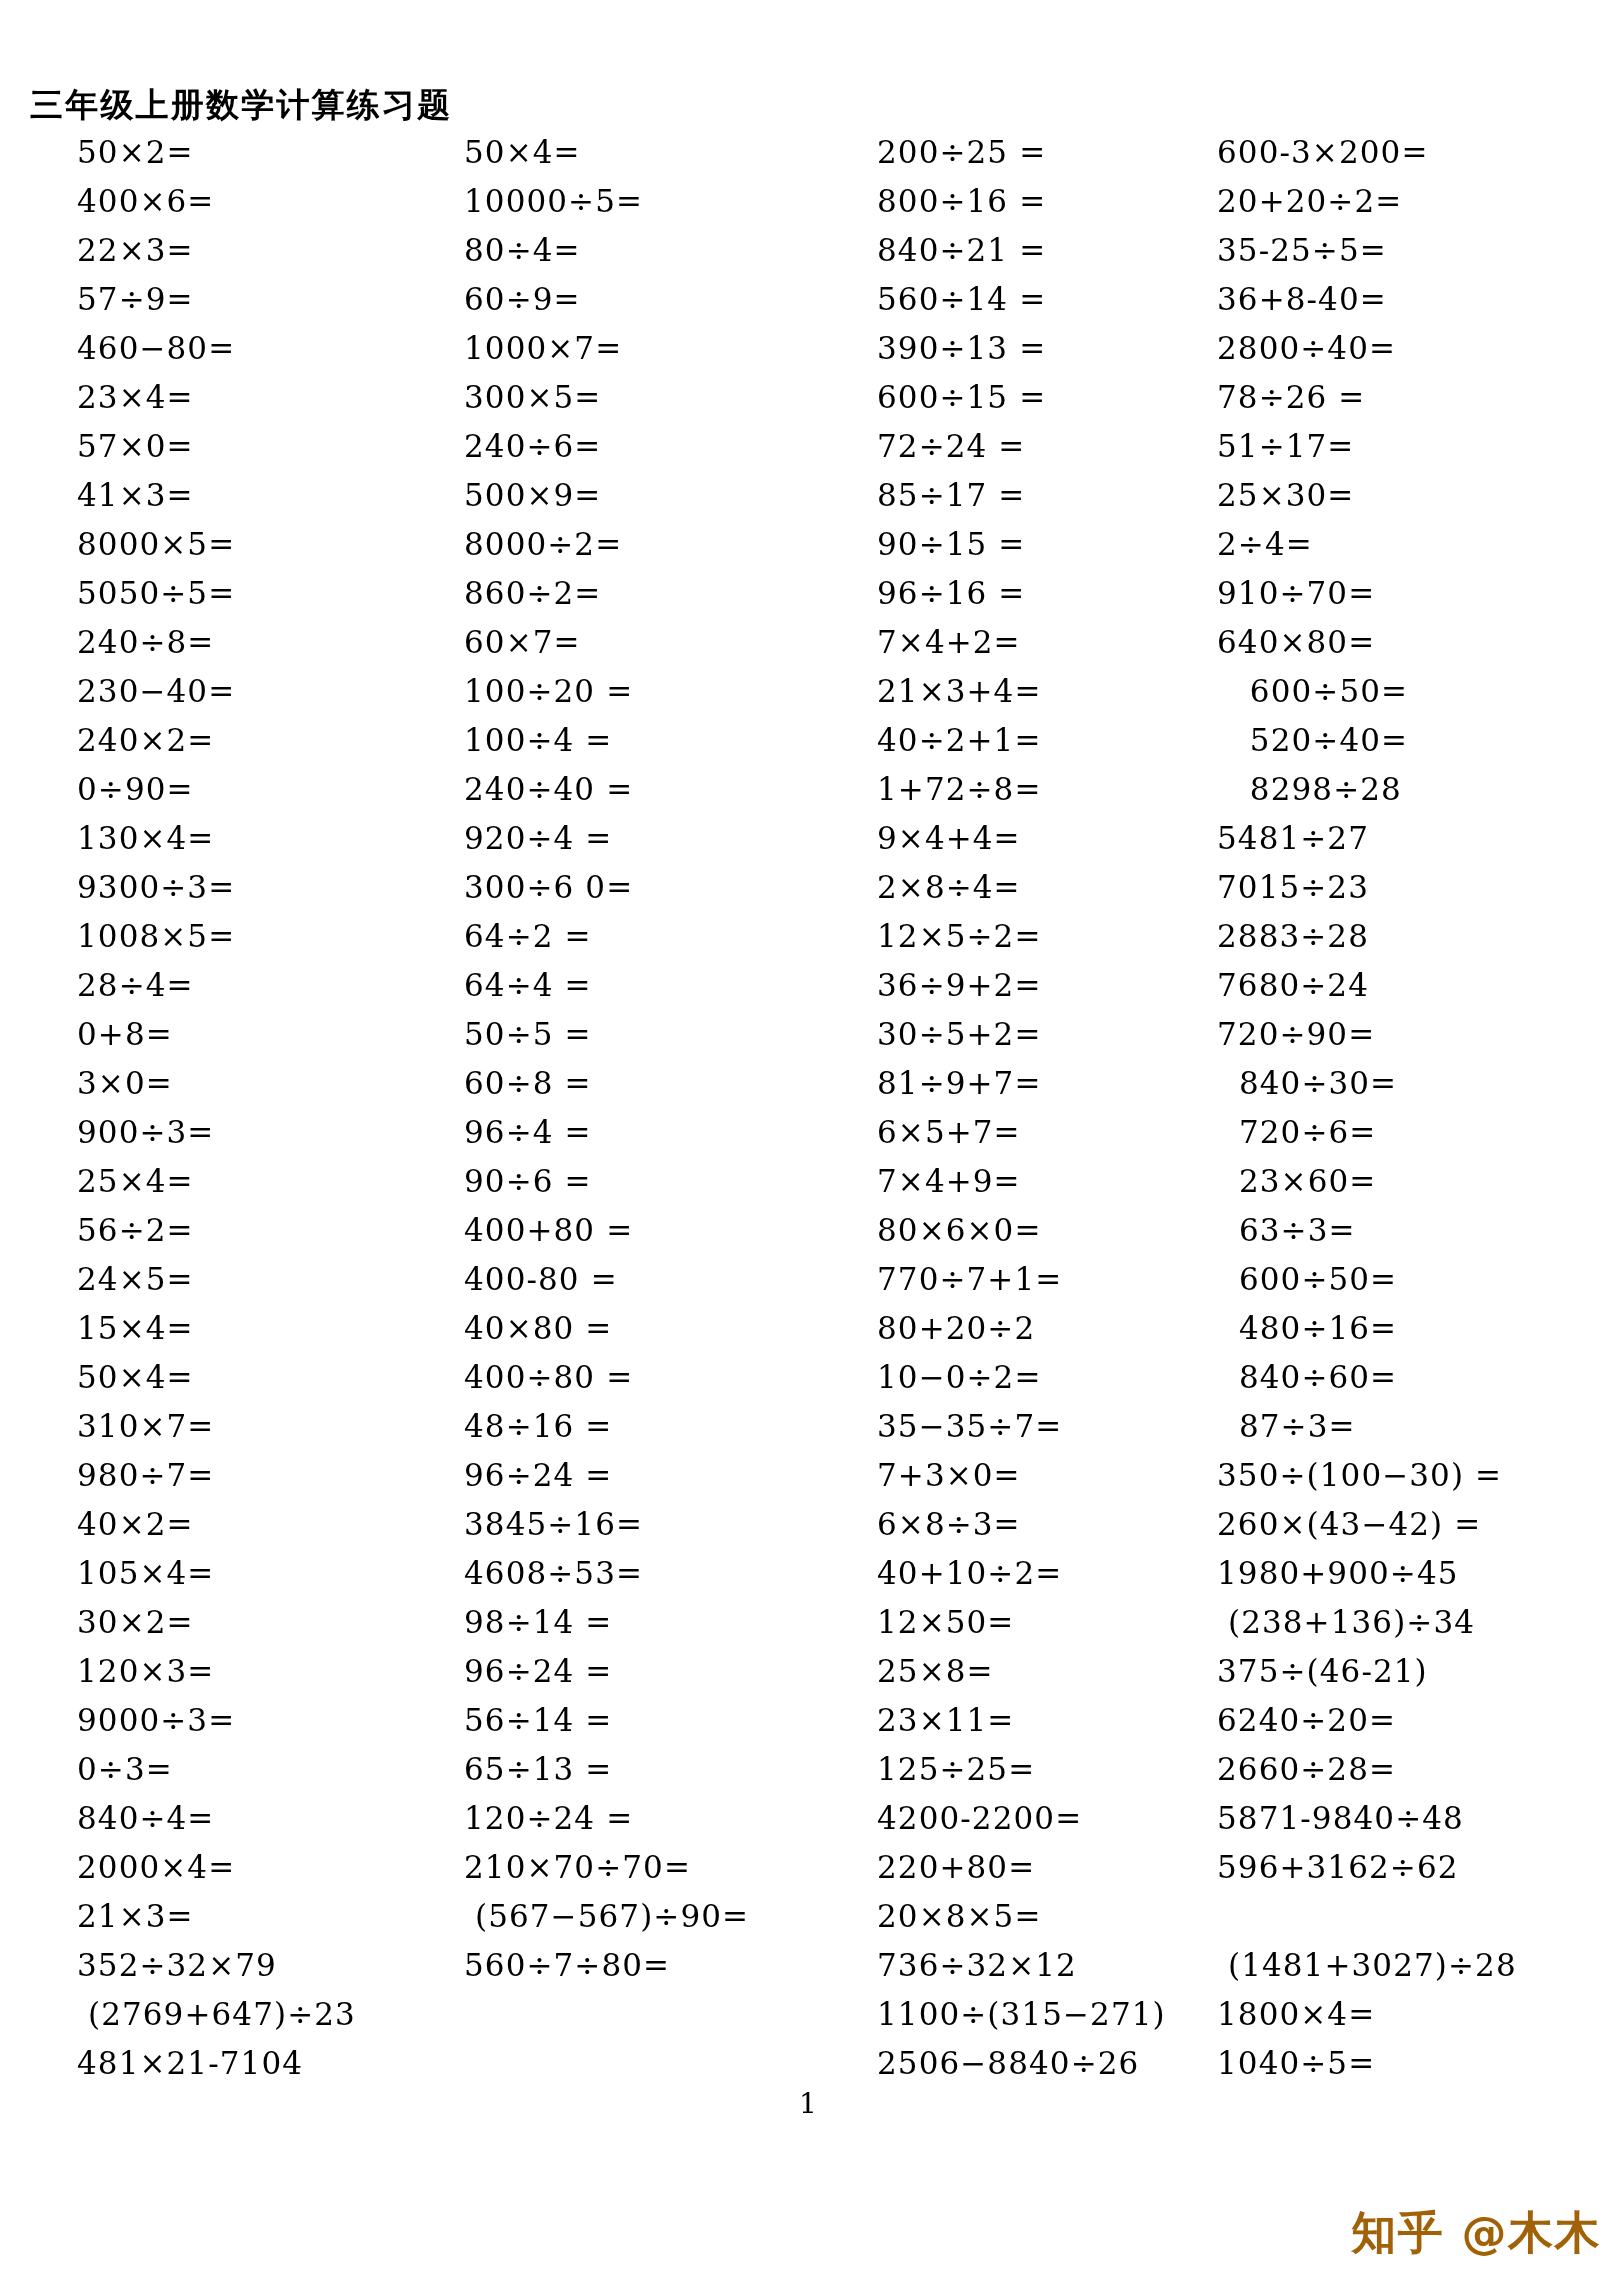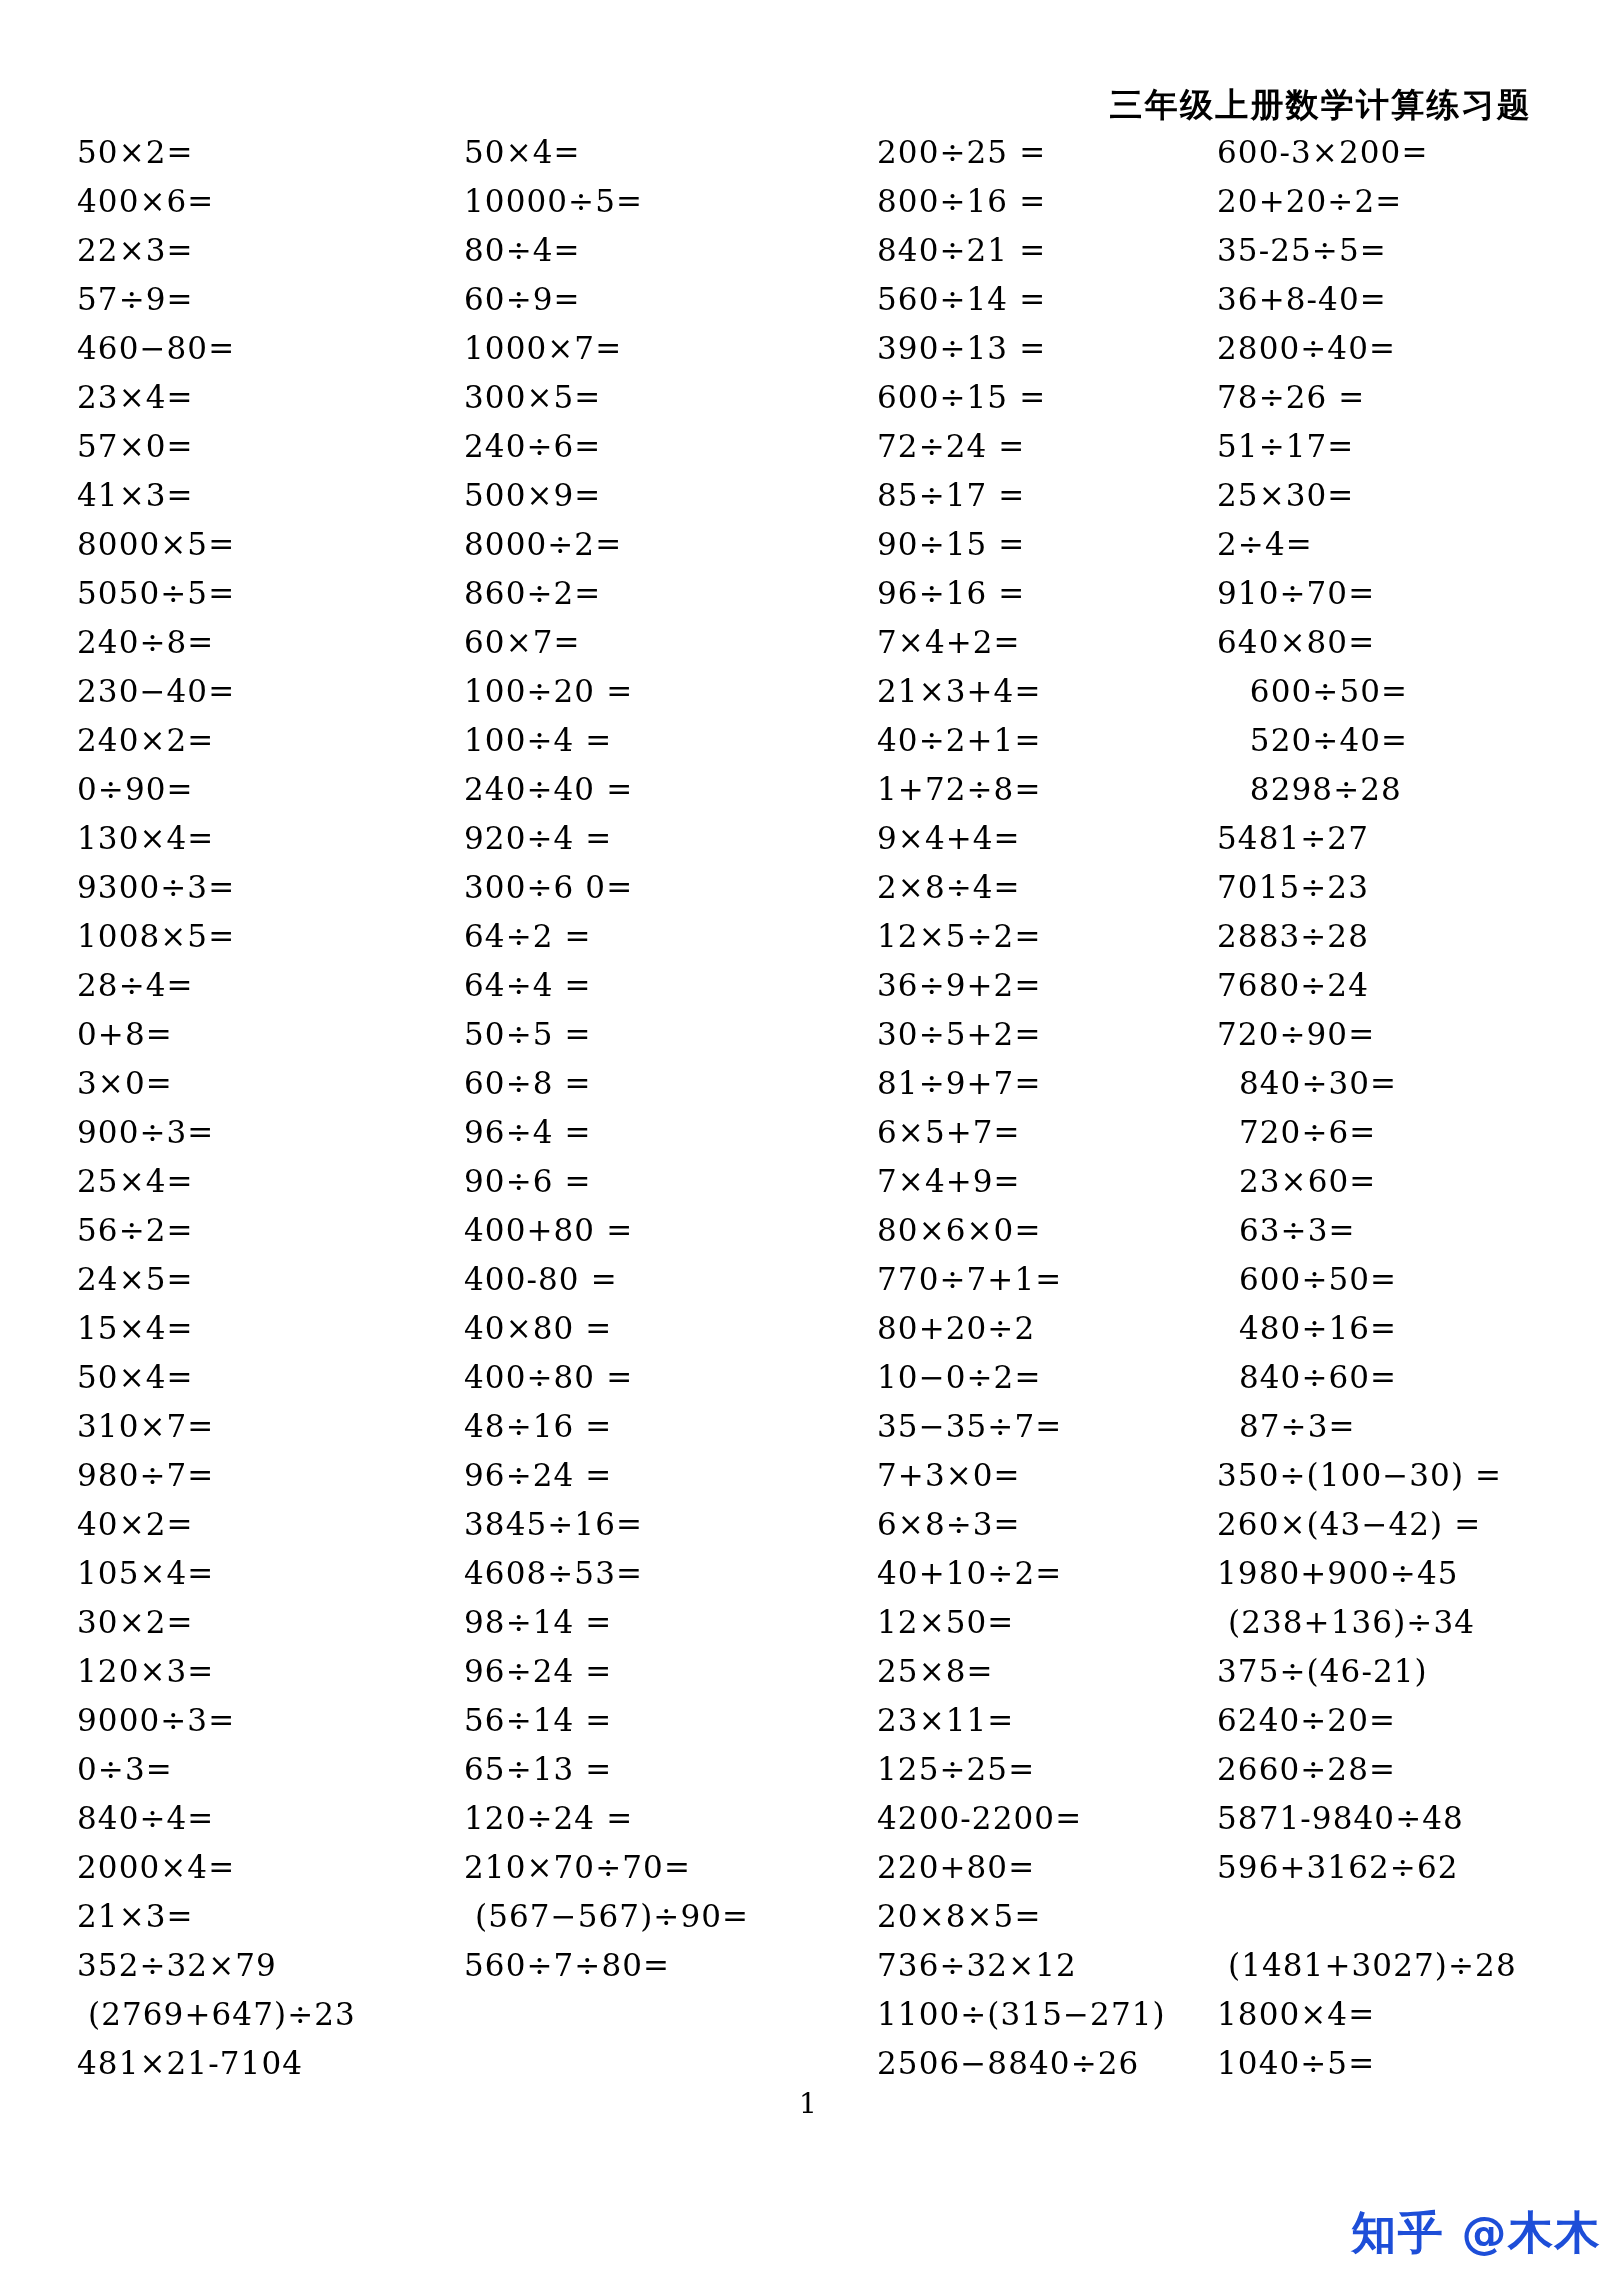--- a/index.html
+++ b/index.html
@@ -14,26 +14,27 @@
     background: #ffffff;
     overflow: hidden;
     font-family: "DejaVu Serif", serif;
     color: #000000;
   }
   .title {
     position: absolute;
     top: 83px;
     left: 0;
     width: 1532px;
-    text-align: right;
+    text-align: left;
     font-family: "DejaVu Sans", sans-serif;
     font-weight: 700;
     font-size: 33px;
     letter-spacing: 2.2px;
     color: #000000;
+    padding-left: 30px;
   }
   .col {
     position: absolute;
     top: 127px;
     width: 379px;
   }
   .col-1 { left: 77px; }
   .col-2 { left: 464px; }
   .col-3 { left: 877px; }
   .col-4 { left: 1217px; }
@@ -240,16 +241,16 @@
       <div class="cell">5871-9840÷48</div>
       <div class="cell">596+3162÷62</div>
       <div class="cell"></div>
       <div class="cell"> (1481+3027)÷28</div>
       <div class="cell">1800×4=</div>
       <div class="cell">1040÷5=</div>
     </div>
 
   <div class="page-number">1</div>
 
-  <div class="watermark" style="color: #1d4ed8;">知乎 @木木</div>
+  <div class="watermark" style="color: #a16207;">知乎 @木木</div>
 
 </div>
 
 
 </body></html>

